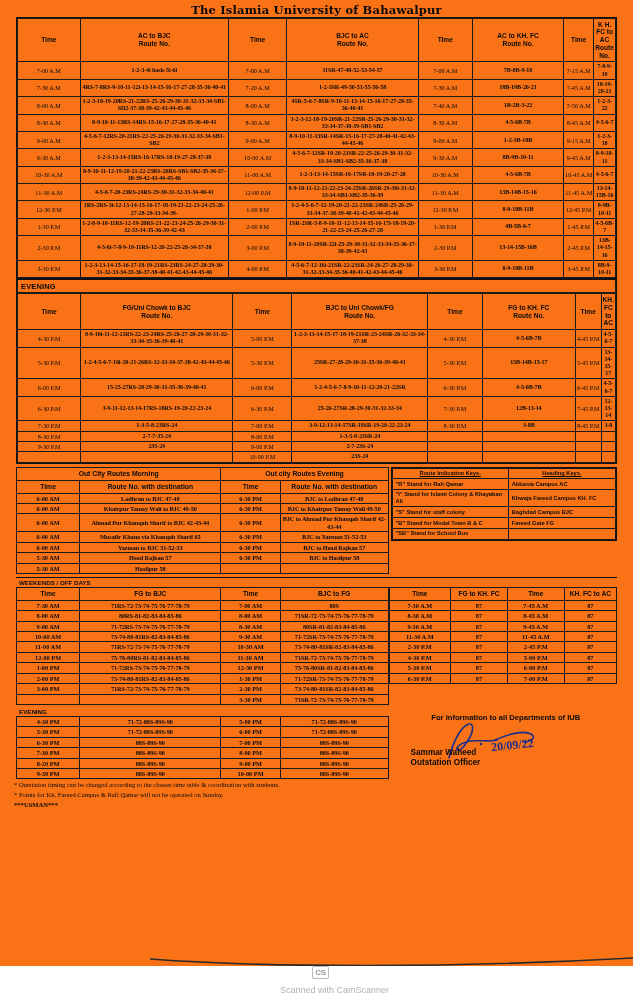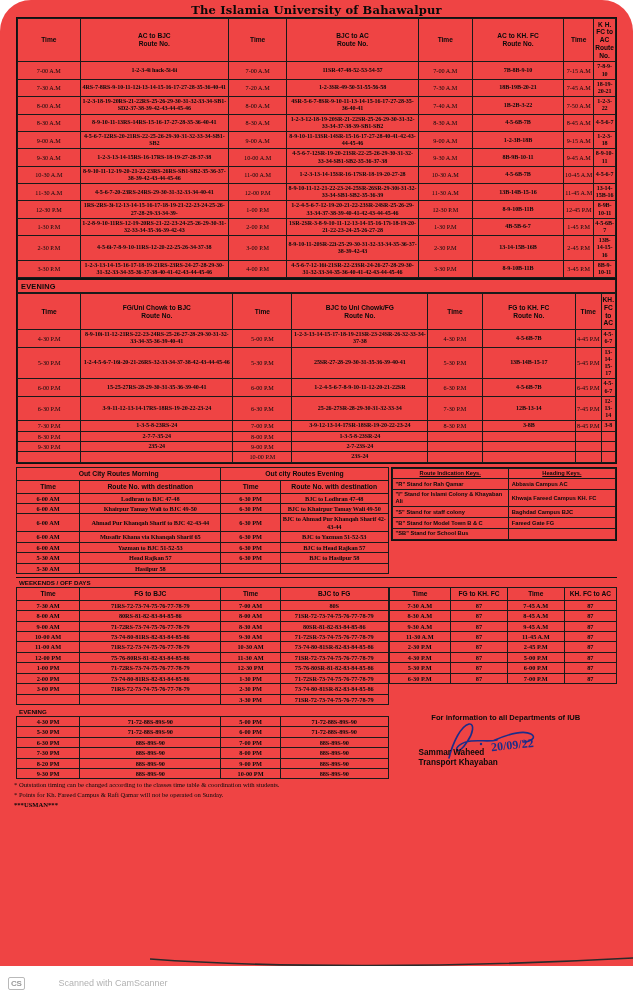--- a/index.html
+++ b/index.html
@@ -4,22 +4,21 @@
 <style>
   html,body{margin:0;padding:0;background:#ffffff;}
   body{
     width:633px;height:1000px;position:relative;
     font-family:"Liberation Serif", serif;
     color:#0a0a0a;
     overflow:hidden;
   }
   .page{
     position:absolute;inset:0;
-    background:#ef4444;
-    border-radius:31px;
+    background:#f97316;
   }
 
   
   .doc-head{ text-align:center; padding-top:4px; }
   .uni-name{
     font-family:"DejaVu Serif", serif;
     font-size:11.5px; font-weight:bold; letter-spacing:.2px;
     line-height:1.1;
   }
   .sched-title{
@@ -96,41 +95,42 @@
   }
   .sig-area{ position:relative; height:46px; }
   .sig-ink{ position:absolute; left:24px; top:-2px; }
   .sig-date{
     position:absolute; left:96px; top:16px;
     font-family:"Liberation Serif", serif;
     font-size:12px; color:#1c2d8a; font-weight:bold;
     transform:rotate(-6deg);
   }
   .sig-name{
-    position:absolute; left:24px; top:26px;
+    position:absolute; left:16px; top:26px;
     font-family:"Liberation Sans", sans-serif;
     font-size:8.2px; font-weight:bold; line-height:1.25;
     text-align:left;
   }
 
   .notes{ margin:2px 14px 0 14px; }
   .notes div{
     font-size:6.6px;
     font-family:"Liberation Serif", serif;
     margin-bottom:2.5px;
   }
   .usman{
     font-family:"Liberation Sans", sans-serif;
     font-size:6.6px; font-weight:bold; margin-top:3px;
   }
 
   .scan-strip{
     position:absolute; left:0; right:0; bottom:0; height:34px;
     display:flex; align-items:center; gap:6px; padding-left:8px;
     background:#ffffff;
+    flex-direction:column;
   }
   .cs-badge{
     border:1.3px solid #b9b9b9; color:#9a9a9a;
     font-family:"Liberation Sans", sans-serif;
     font-size:8px; font-weight:bold;
     padding:1px 2px; border-radius:2px; letter-spacing:-.3px;
   }
   .cs-text{
     color:#b2b2b2;
     font-family:"Liberation Sans", sans-serif;
@@ -759,21 +759,21 @@
       <div class="footer-note">For information to all Departments of IUB</div>
       <div class="sig-area">
         <svg class="sig-ink" width="140" height="40" viewBox="0 0 140 40">
           <path d="M30 38 C34 22 42 6 50 4 C56 3 54 14 48 22 C44 28 40 32 38 30 C36 28 42 22 52 21 C62 20 70 22 78 20" fill="none" stroke="#1c2d8a" stroke-width="1.6" stroke-linecap="round"></path>
           <path d="M76 20 C90 14 104 10 112 14 C118 17 112 22 104 22" fill="none" stroke="#1c2d8a" stroke-width="1.6" stroke-linecap="round"></path>
           <circle cx="62" cy="24" r="1.2" fill="#1c2d8a"></circle>
         </svg>
         <div class="sig-date">20/09/22</div>
         <div class="sig-name">
           <div>Sammar Waheed</div>
-          <div>Transport Khayaban</div>
+          <div>Outstation Officer</div>
         </div>
       </div>
     </div>
   </div>
 
   <div class="notes">
     <div>* Outstation timing can be changed according to the classes time table &amp; coordination with students.</div>
     <div>* Points for Kh. Fareed Campus &amp; Rafi Qamar will not be operated on Sunday.</div>
     <div class="usman">***USMAN***</div>
   </div>

